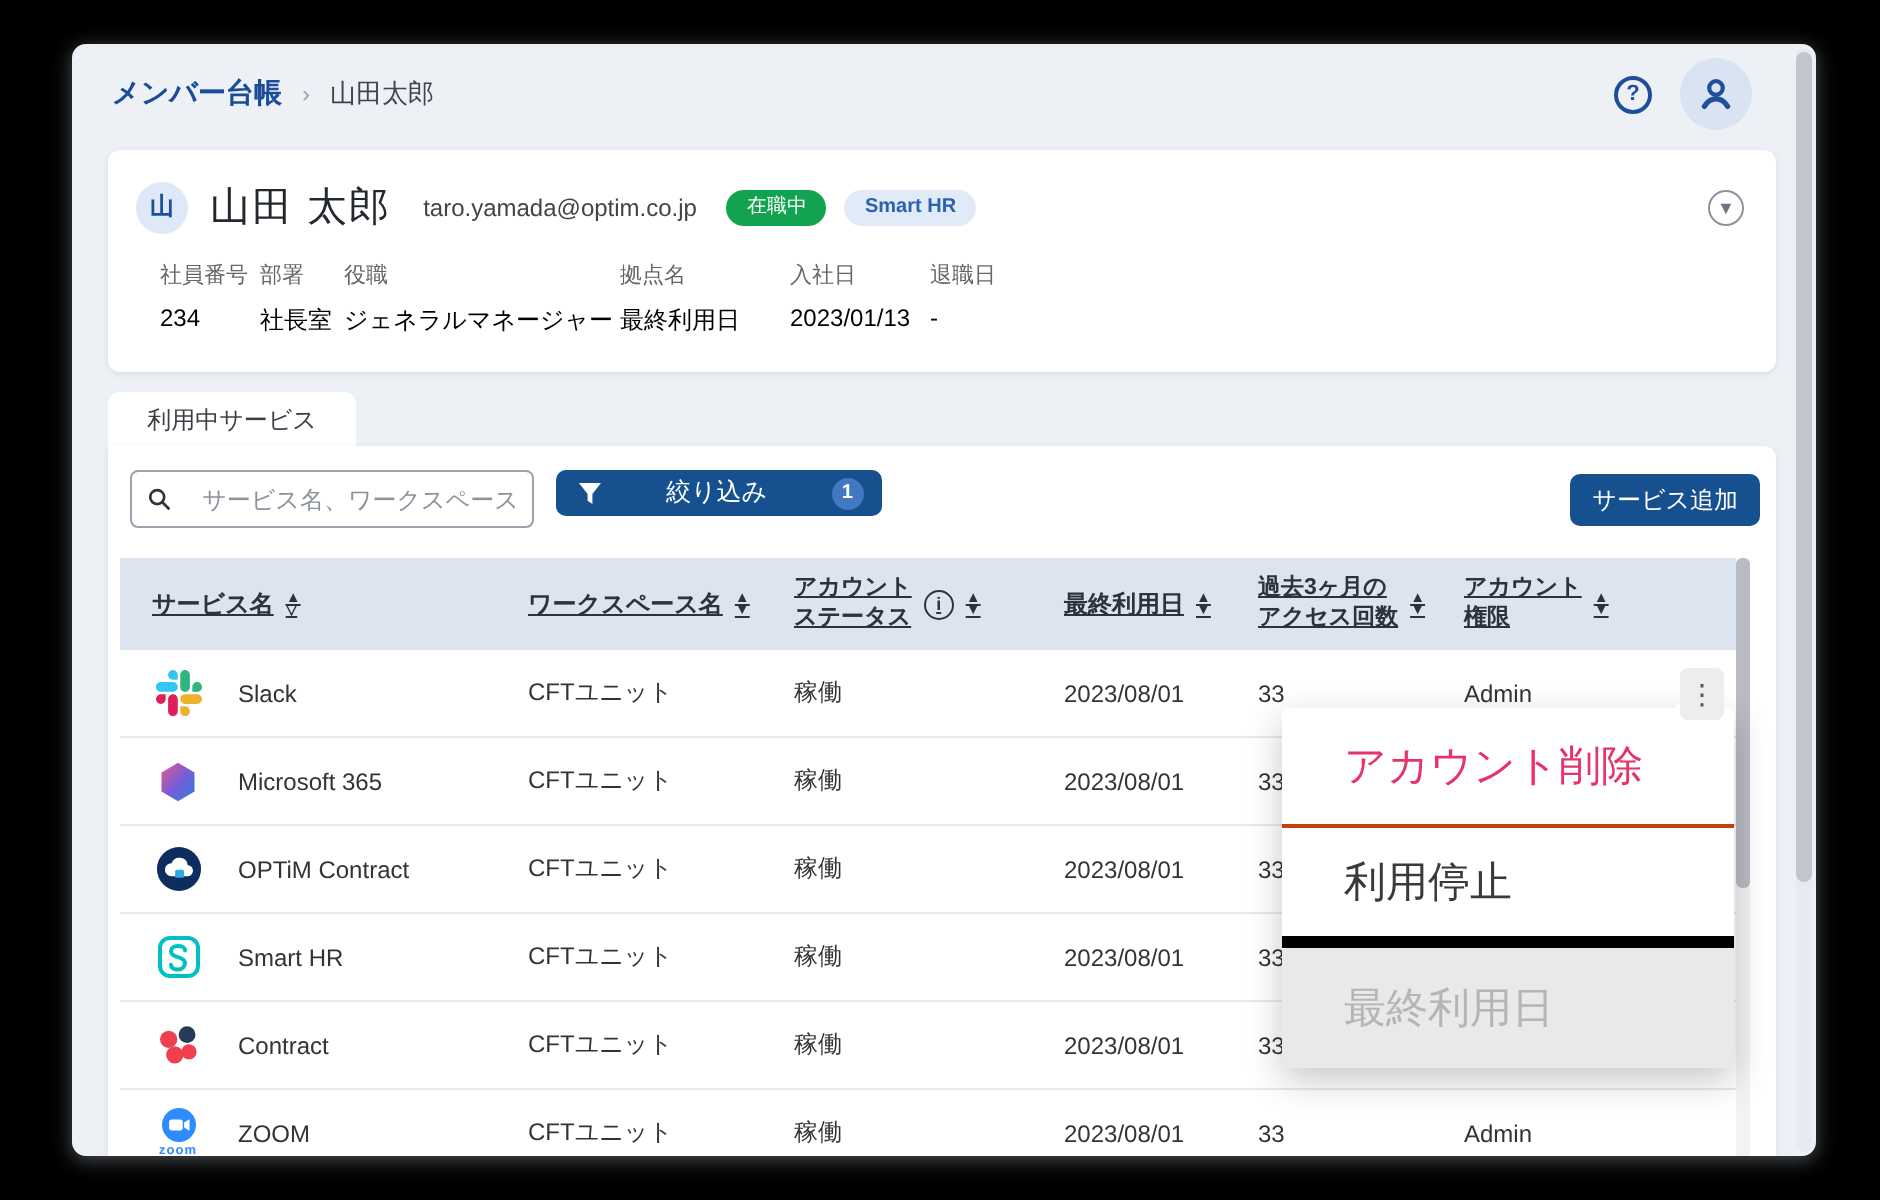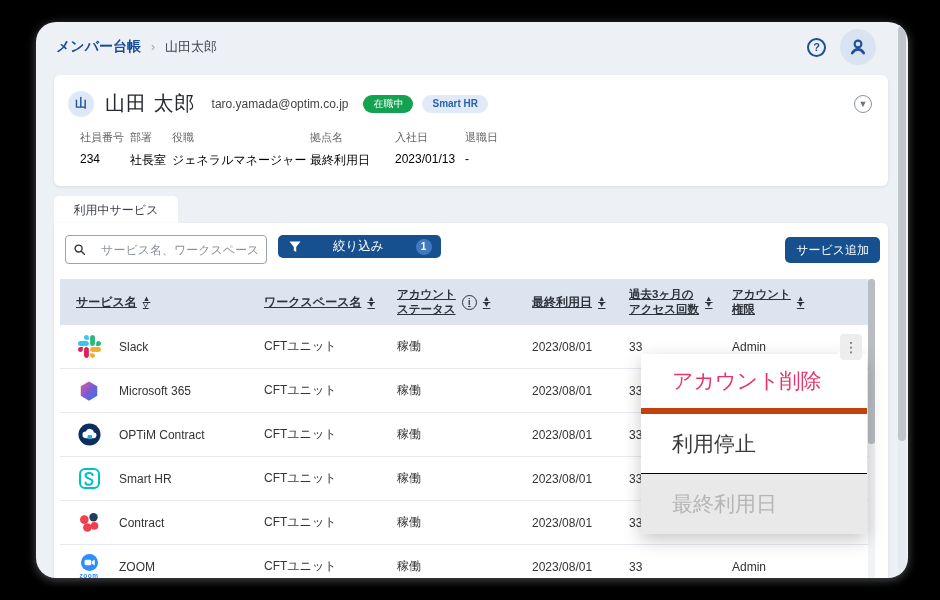--- a/index.html
+++ b/index.html
@@ -1,19 +1,19 @@
 <!DOCTYPE html>
 <html><head>
 <meta charset="utf-8">
 <style>
   * { margin:0; padding:0; box-sizing:border-box; }
   html,body { width:940px; height:600px; background:#000; font-family:"Liberation Sans",sans-serif; }
   .window {
     position:absolute; left:36px; top:22px; width:872px; height:556px;
-    background:#edf1f6; border-radius:20px; overflow:hidden;
+    background:#edf1f6; border-radius:7px; overflow:hidden;
     box-shadow:0 2px 10px rgba(170,175,185,.45);
   }
   
   .topbar { position:absolute; left:0; top:0; right:14px; height:50px; display:flex; align-items:center; padding:0 18px 0 20px; }
   .crumb-root { color:#1b4c99; font-weight:bold; font-size:14px; }
   .crumb-sep { color:#9aa2ae; font-size:12px; margin:0 10px; }
   .crumb-cur { color:#40454d; font-size:13px; }
   .topbar-right { margin-left:auto; display:flex; align-items:center; gap:14px; }
   .help-ic { width:19px; height:19px; border:2px solid #1d4f9a; border-radius:50%; color:#1d4f9a;
     font-size:11px; font-weight:bold; display:flex; align-items:center; justify-content:center; }
@@ -71,22 +71,22 @@
     display:flex; align-items:center; justify-content:center; color:#555; font-size:14px; position:relative; z-index:7; }
   
   .ic-smarthr { width:21px; height:21px; border:2px solid #00c0c7; border-radius:6px; display:flex; align-items:center; justify-content:center; }
   .zoom-word { font-size:6.5px; font-weight:bold; color:#2d8cff; letter-spacing:.5px; margin-top:1px; }
   
   .menu-tail { position:absolute; left:794px; top:323px; width:28px; height:17px; background:#fff; z-index:6;
     clip-path:polygon(55% 0,100% 0,100% 100%,0 100%); }
   .context-menu { position:absolute; left:605px; top:332px; width:226px; z-index:5; background:#fff; border-radius:3px;
     box-shadow:0 6px 18px rgba(0,0,0,.22); overflow:hidden; }
   .menu-item { height:60px; display:flex; align-items:center; padding-left:31px; font-size:21px; background:#fff; cursor:pointer; }
-  .menu-item.danger { color:#e73369; border-bottom:6px solid #c2410c; }
-  .menu-item.normal { color:#3a3a3a; border-bottom:1px solid #000000; }
+  .menu-item.danger { color:#e73369; border-bottom:2px solid #c2410c; }
+  .menu-item.normal { color:#3a3a3a; border-bottom:6px solid #000000; }
   .menu-item.disabled { color:#b5b5b5; background:#e9e9e9; cursor:default; }
   
   .tbl-scroll { position:absolute; left:814px; top:56px; width:7px; height:300px; background:#f2f3f5; border-radius:3px; }
   .tbl-thumb { position:absolute; left:0; top:0; width:7px; height:165px; background:#b9bdc3; border-radius:3px; }
   .win-scroll { position:absolute; right:2px; top:2px; bottom:2px; width:8px; background:#e7ebf1; border-radius:4px; }
   .win-thumb { position:absolute; left:0; top:2px; width:8px; height:415px; background:#c2c6cc; border-radius:4px; }
 </style>
 </head>
 <body>
 

